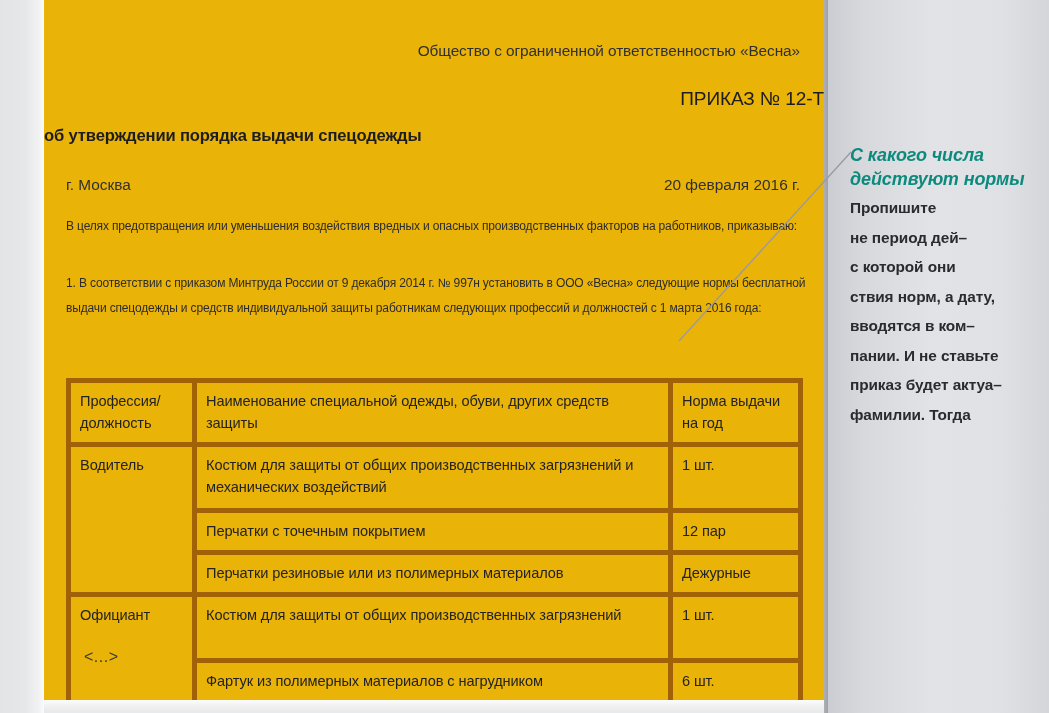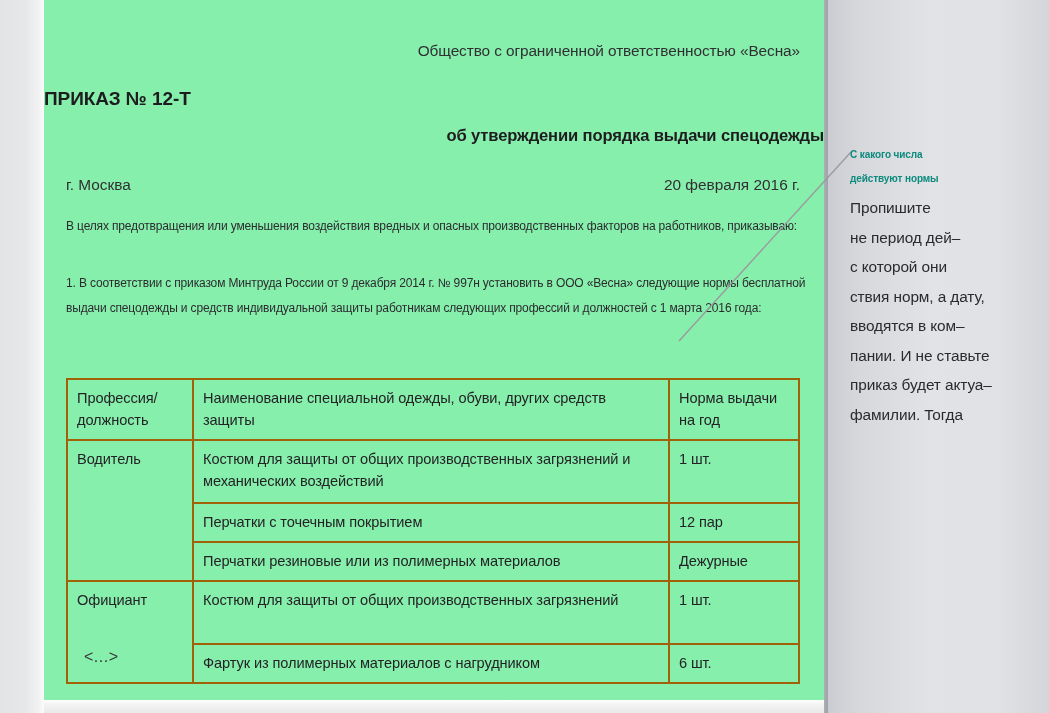--- a/index.html
+++ b/index.html
@@ -46,21 +46,21 @@
     left: 808px; top: 0;
     width: 20px; height: 713px;
     background: linear-gradient(to right, rgba(255,255,255,0) 0%, rgba(150,153,160,0.28) 62%, rgba(120,124,132,0.55) 100%);
   }
 
   
   .sheet {
     position: absolute;
     left: 44px; top: 0;
     width: 780px; height: 702px;
-    background: #86efac;
+    background: #eab308;
   }
   .sheet-bottom-edge {
     position: absolute;
     left: 44px; top: 700px;
     width: 780px; height: 13px;
     background: linear-gradient(to bottom, #fdfdfd 0%, #f1f1f2 45%, #e8e9ea 100%);
   }
 
   
   .doc {
@@ -77,31 +77,31 @@
     text-align: right;
     font-size: 15.4px;
     letter-spacing: -0.1px;
     color: #303033;
   }
 
   .doc-title {
     position: absolute;
     left: 0; top: 88px;
     width: 780px;
-    text-align: left;
+    text-align: right;
     font-size: 19px;
-    font-weight: bold;
+    font-weight: normal;
     letter-spacing: -0.1px;
     color: #1d1d1f;
   }
   .doc-subtitle {
     position: absolute;
     left: 0; top: 126px;
     width: 780px;
-    text-align: right;
+    text-align: left;
     font-size: 16.6px;
     font-weight: bold;
     letter-spacing: -0.15px;
     color: #1d1d1f;
   }
 
   .place-date {
     position: absolute;
     left: 22px; top: 176px;
     width: 734px;
@@ -132,21 +132,21 @@
   }
   table.norms {
     border-collapse: collapse;
     table-layout: fixed;
     width: 732px;
     font-size: 14.6px;
     color: #232325;
     letter-spacing: -0.1px;
   }
   table.norms td {
-    border: 2px solid #a16207;
+    border: 5px solid #a16207;
     padding: 7px 9px 8px 9px;
     vertical-align: top;
     line-height: 22px;
   }
   col.c-prof { width: 126px; }
   col.c-name { width: 476px; }
   col.c-norm { width: 130px; }
 
   .cell-tall { height: 46px; }
 
@@ -166,35 +166,36 @@
     pointer-events: none;
   }
 
   
   .annot {
     position: absolute;
     left: 850px; top: 143px;
     width: 178px;
   }
   .annot-title {
-    font-size: 10px;
+    font-size: 18px;
     font-weight: bold;
     line-height: 24px;
     color: #0d8a7e;
     letter-spacing: -0.1px;
     margin: 0 0 2px 0;
+    font-style: italic;
   }
   .annot-body {
     font-size: 15.4px;
     line-height: 29.5px;
     color: #2b2b2e;
     letter-spacing: -0.1px;
     margin: 0;
   }
-  .annot-body span { display: block; white-space: pre; }
+  .annot-body span { display: block; white-space: pre; font-weight: bold; }
 </style>
 </head>
 <body>
 
 <div id="canvas">
 
   <div class="gutter-left"></div>
   <div class="side-panel"></div>
   <div class="page-shadow"></div>
 

